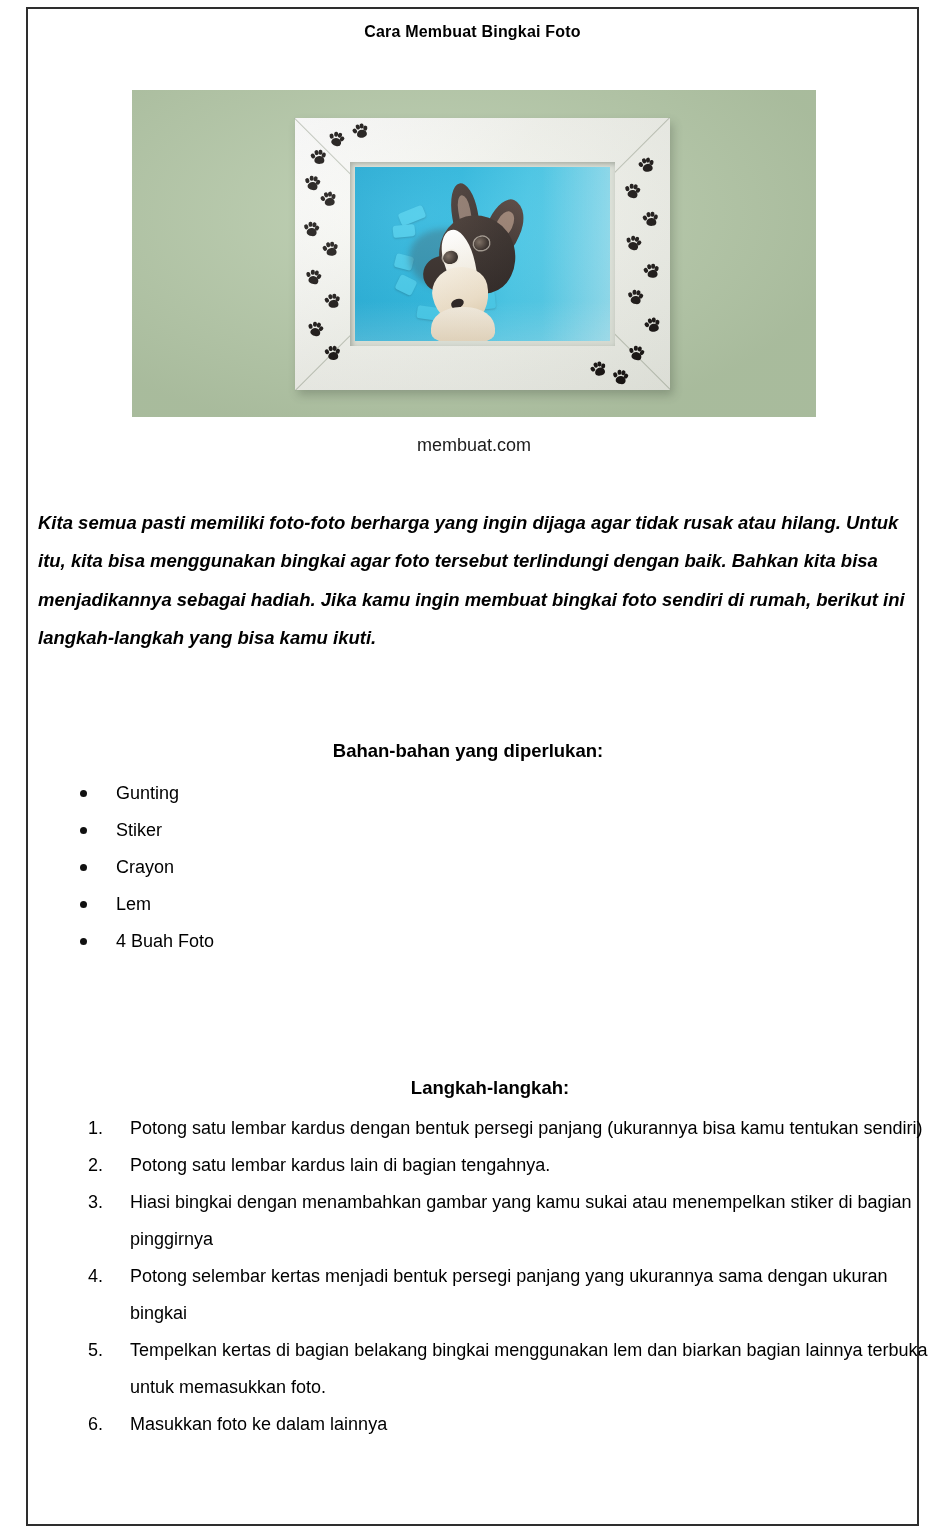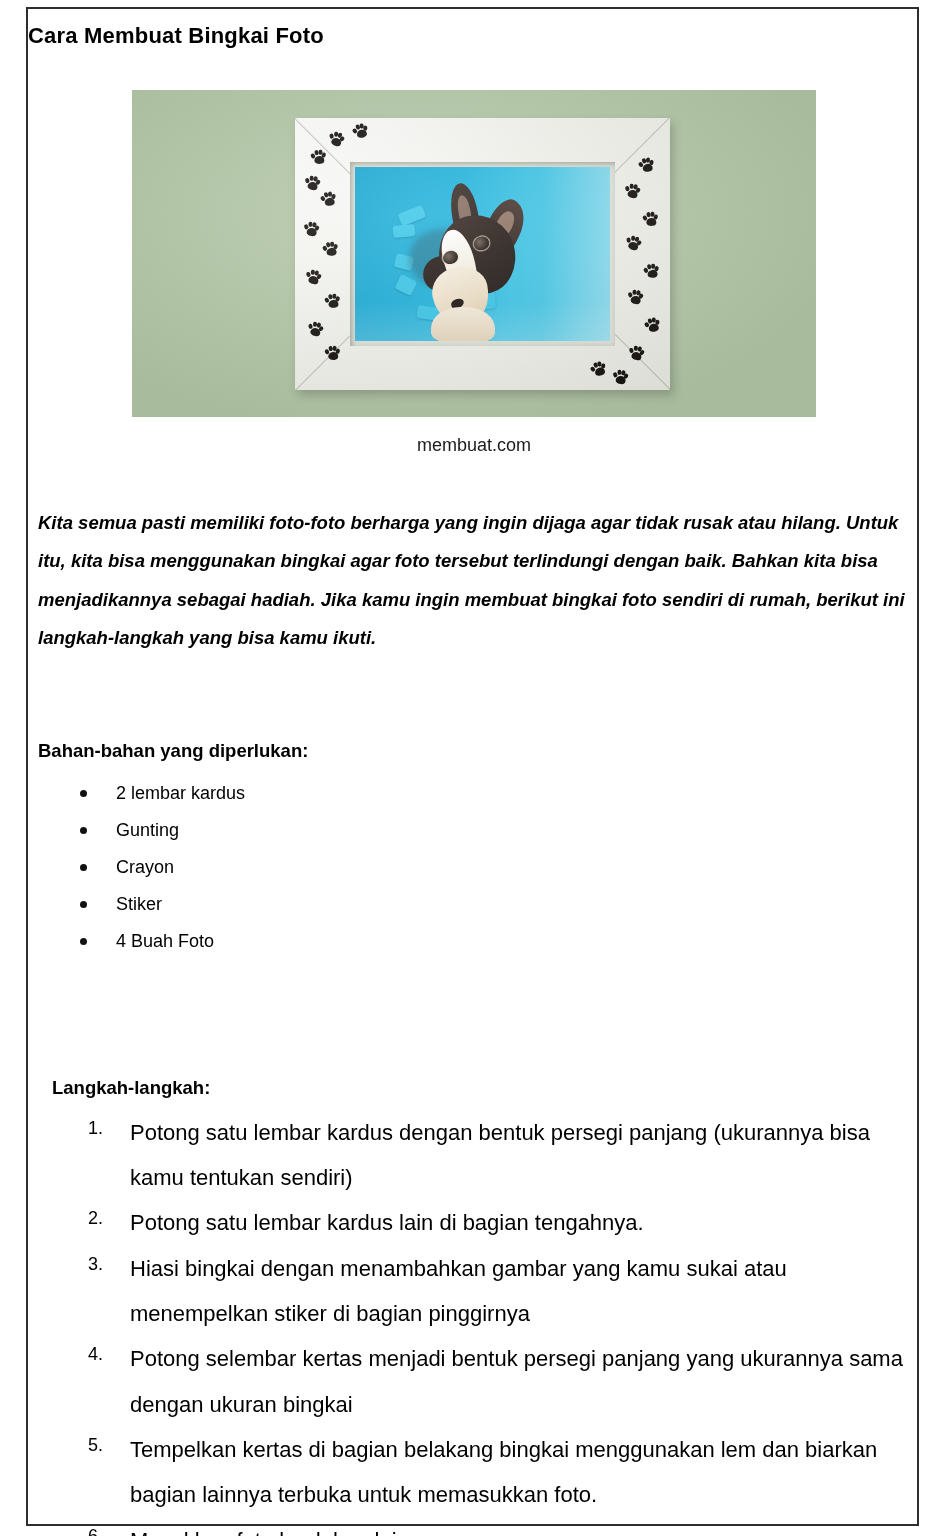--- a/index.html
+++ b/index.html
@@ -34,22 +34,22 @@
     bottom: 0;
     padding: 0;
   }
 
   
   .doc-title {
     position: absolute;
     left: 0;
     top: 14px;
     width: 100%;
-    text-align: left;
-    font-size: 22px;
+    text-align: center;
+    font-size: 16px;
     font-weight: bold;
     letter-spacing: 0.2px;
   }
 
   
   .figure {
     position: absolute;
     left: 104px;
     top: 81px;
     width: 684px;
@@ -289,20 +289,21 @@
     font-weight: bold;
     font-style: italic;
     line-height: 2.08;
     text-align: left;
   }
 
   .section-heading {
     font-size: 18.5px;
     font-weight: bold;
     line-height: 1.5;
+    text-align: center;
   }
 
   .materials-block {
     position: absolute;
     left: 10px;
     top: 728px;
     width: 860px;
   }
   ul.bullets {
     list-style: none;
@@ -334,21 +335,21 @@
   }
   ol.steps {
     list-style: none;
     margin: 8px 0 0 0;
     padding: 0;
     counter-reset: stepctr;
   }
   ol.steps li {
     position: relative;
     padding-left: 78px;
-    font-size: 22px;
+    font-size: 18px;
     line-height: 2.06;
     counter-increment: stepctr;
     margin-bottom: 0;
   }
   ol.steps li::before {
     content: counter(stepctr) ".";
     position: absolute;
     left: 36px;
     top: 0;
     font-size: 18px;
@@ -563,24 +564,24 @@
       </div>
 
       <div class="figcaption">membuat.com</div>
     </div>
 
     <div class="intro">Kita semua pasti memiliki foto-foto berharga yang ingin dijaga agar tidak rusak atau hilang. Untuk itu, kita bisa menggunakan bingkai agar foto tersebut terlindungi dengan baik. Bahkan kita bisa menjadikannya sebagai hadiah. Jika kamu ingin membuat bingkai foto sendiri di rumah, berikut ini langkah-langkah yang bisa kamu ikuti.</div>
 
     <div class="materials-block">
       <div class="section-heading">Bahan-bahan yang diperlukan:</div>
       <ul class="bullets">
-        <li>2 lembar kardus</li>
         <li>Gunting</li>
+        <li>Stiker</li>
         <li>Crayon</li>
-        <li>Stiker</li>
+        <li>Lem</li>
         <li>4 Buah Foto</li>
       </ul>
     </div>
 
     <div class="steps-block">
       <div class="section-heading">Langkah-langkah:</div>
       <ol class="steps">
         <li>Potong satu lembar kardus dengan bentuk persegi panjang (ukurannya bisa kamu tentukan sendiri)</li>
         <li>Potong satu lembar kardus lain di bagian tengahnya.</li>
         <li>Hiasi bingkai dengan menambahkan gambar yang kamu sukai atau menempelkan stiker di bagian pinggirnya</li>

